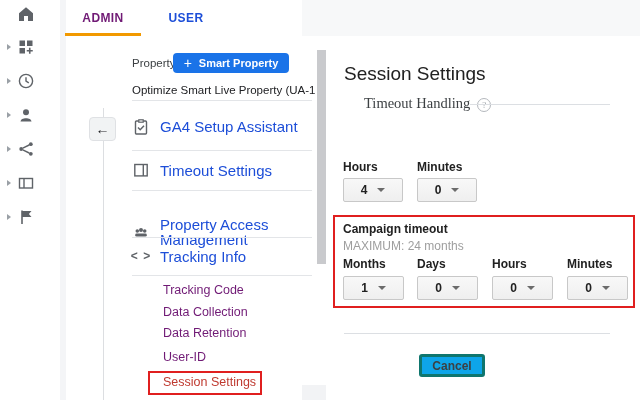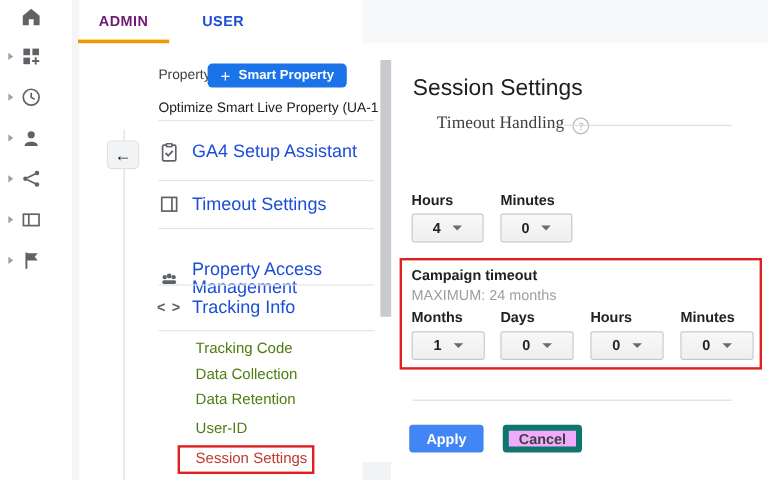--- a/index.html
+++ b/index.html
@@ -37,21 +37,21 @@
   .divider { background:#e3e5e8; height:1px; }
   .vline { left:103px; top:108px; width:1px; height:292px; background:#dcdee1; }
   .back-btn { left:89px; top:117px; width:27px; height:24px; background:#f1f3f4; border:1px solid #dfe1e4;
               border-radius:4px; display:flex; align-items:center; justify-content:center;
               font-size:14px; color:#202124; cursor:pointer; }
 
   .menu-row { left:132px; width:180px; display:flex; align-items:center; gap:10px; cursor:pointer; }
   .menu-icon { width:18px; height:18px; flex:none; display:flex; align-items:center; justify-content:center; }
   .menu-label { font-size:15px; color:#1d4ed8; line-height:15px; }
   .code-glyph { font-size:12px; font-weight:700; color:#5f6368; letter-spacing:1px; white-space:nowrap; }
-  .sub-label { left:163px; font-size:12.5px; color:#4d7c0f; cursor:pointer; }
+  .sub-label { left:163px; font-size:12.5px; color:#701a75; cursor:pointer; }
   .sub-label.active { color:#bf3a30; }
 
   .red-box { border:2px solid #e01f1f; background:transparent; pointer-events:none; }
 
   .scroll-thumb { left:317px; top:50px; width:9px; height:214px; background:#c9cacd; cursor:pointer; }
   .scroll-corner { left:302px; top:385px; width:24px; height:15px; background:#f2f3f5; }
 
   
   .main-title { left:344px; top:63px; font-size:19px; color:#212121; }
   .section-row { left:364px; top:95px; display:flex; align-items:flex-end;font-family:Liberation Serif, serif; }
@@ -66,21 +66,21 @@
   .dd { height:24px; background:linear-gradient(#f8f8f8,#efefef); border:1px solid #c8c8c8; border-radius:2px;
         display:flex; align-items:center; justify-content:center; gap:10px; cursor:pointer; }
   .dd-value { font-size:12px; font-weight:700; color:#212121; }
   .dd-caret { width:0; height:0; border-left:4px solid transparent; border-right:4px solid transparent;
               border-top:4.5px solid #6b6b6b; }
 
   .bottom-line { left:344px; top:333px; width:266px; height:1px; background:#dcdfe3; }
   .btn { top:354px; height:23px; border-radius:3px; font-size:12px; font-weight:700;
          display:flex; align-items:center; justify-content:center; cursor:pointer; }
   .btn-apply { left:341px; width:62px; background:#4285f4; color:#fff; }
-  .btn-cancel { left:419px; width:66px; background:#f0abfc; border:5px solid #0f766e; color:#3c4043; }
+  .btn-cancel { left:419px; width:66px; background:#0ea5e9; border:3px solid #0f766e; color:#3c4043; }
 </style>
 </head>
 <body>
 
 <div class="screen">
 
   <div class="abs topstrip"></div>
 
   <div class="abs rail">
     <div class="rail-item" style="top:2px;">
@@ -255,16 +255,15 @@
   <div class="abs dd" style="left:492px; top:276px; width:61px;">
     <span class="dd-value">0</span>
     <span class="dd-caret"></span>
   </div>
   <div class="abs dd" style="left:567px; top:276px; width:61px;">
     <span class="dd-value">0</span>
     <span class="dd-caret"></span>
   </div>
 
   <div class="abs bottom-line"></div>
-  <div class="abs btn btn-apply">Apply</div>
   <div class="abs btn btn-cancel">Cancel</div>
 
 </div>
 
 </body></html>

